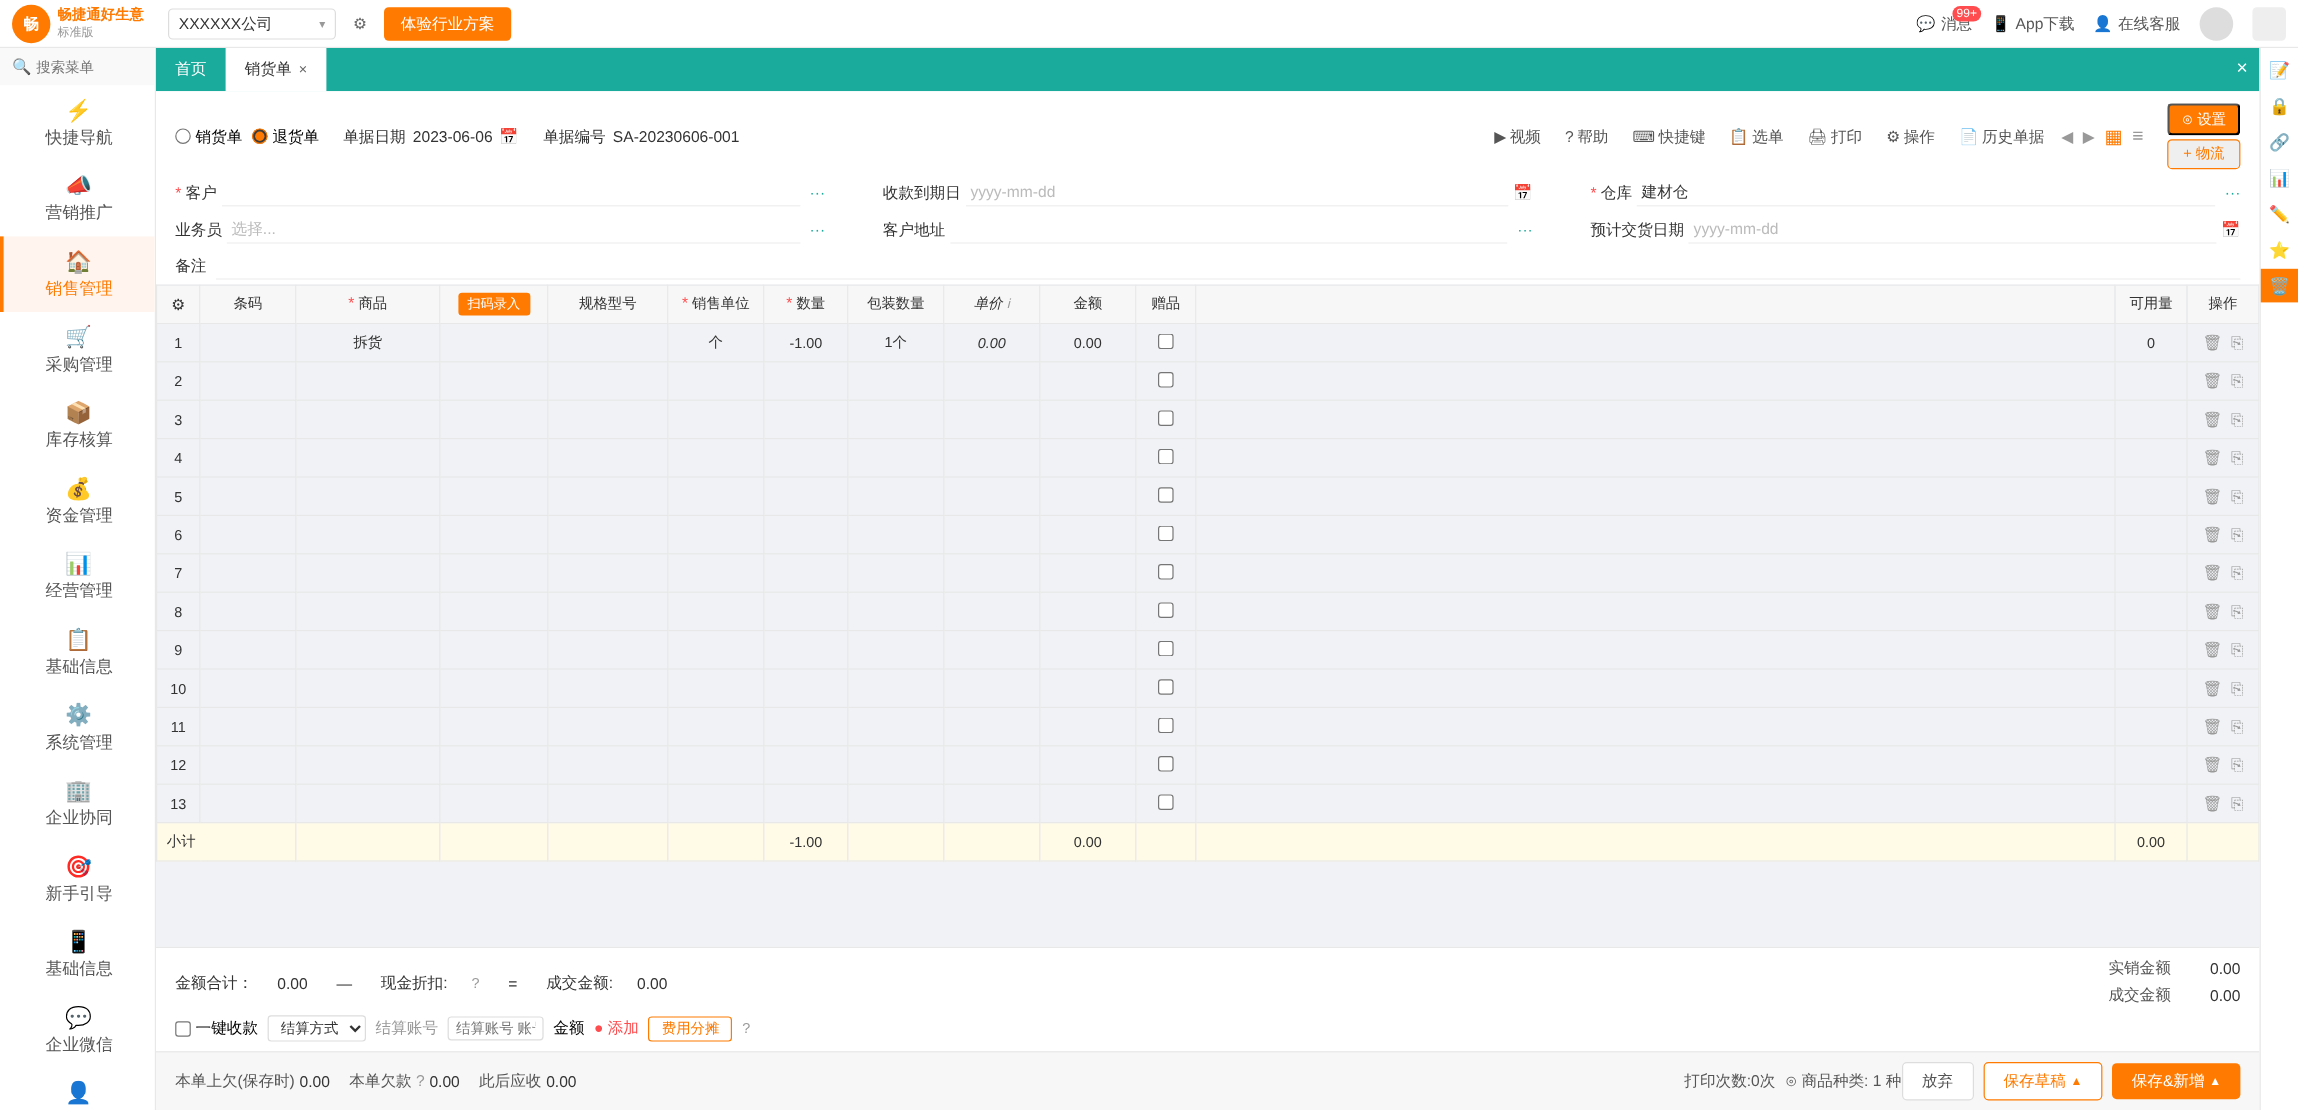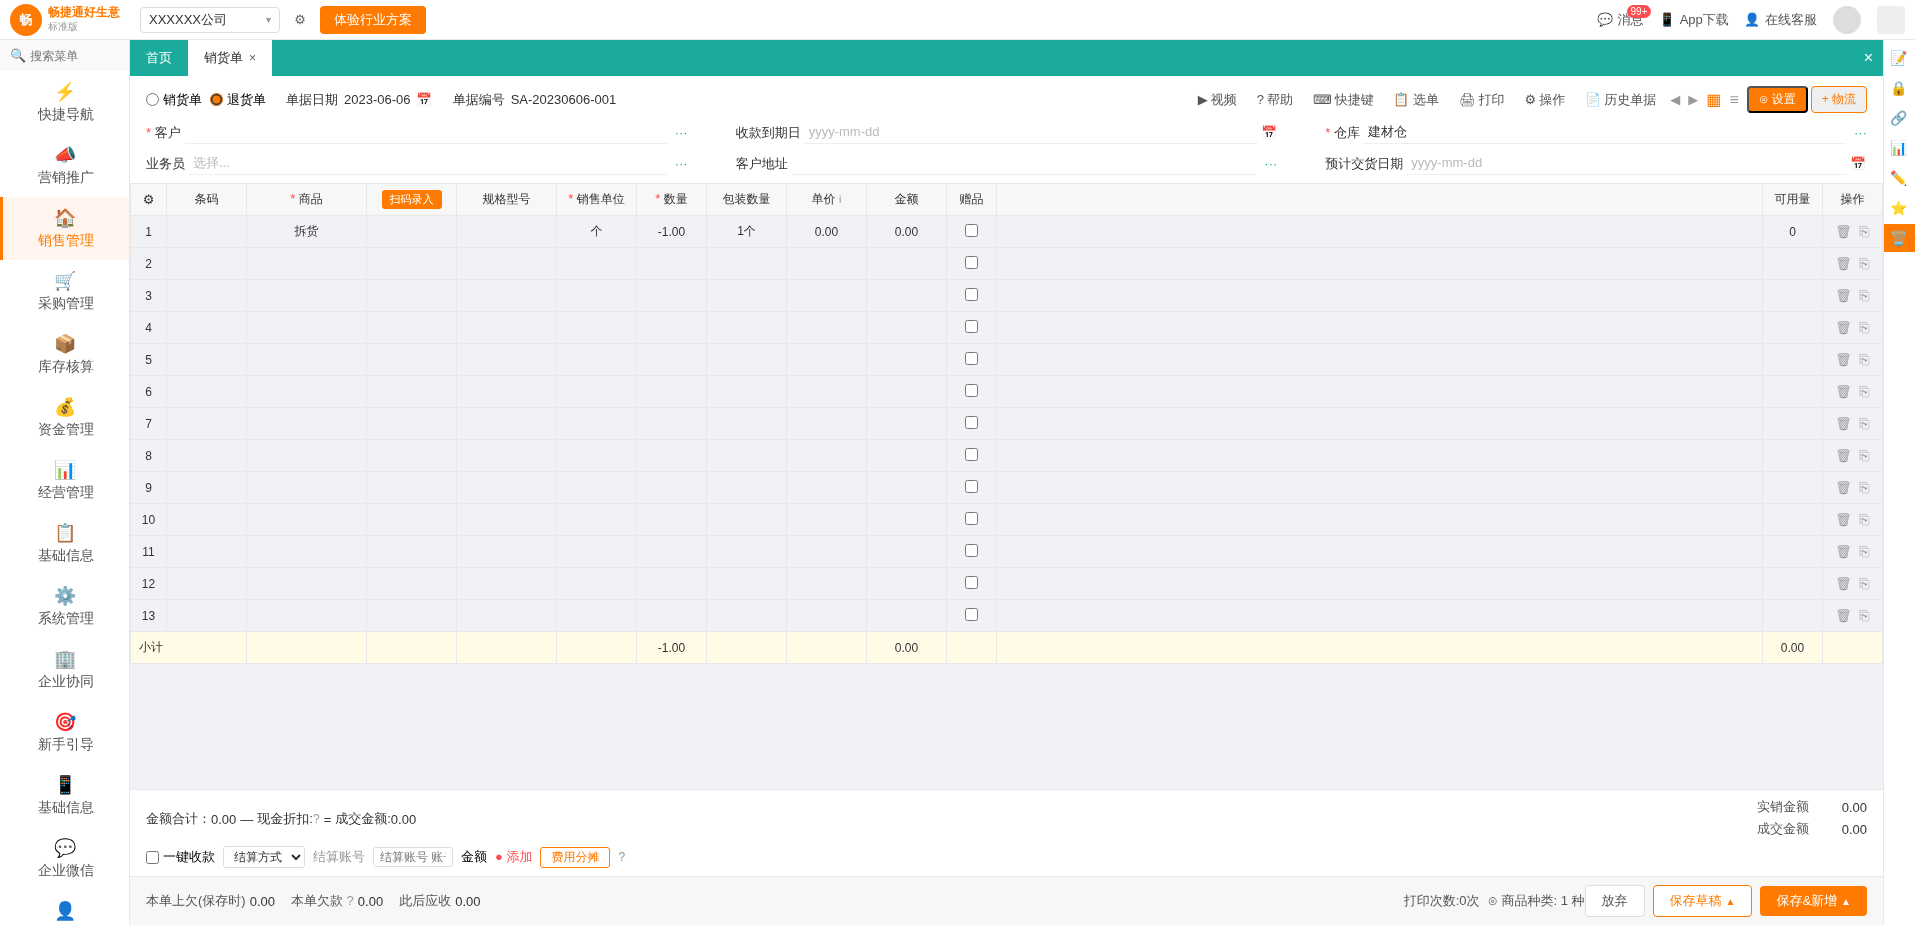--- a/index.html
+++ b/index.html
@@ -65,33 +65,33 @@
     .data-table th { background: #f7f7f7; border: 1px solid #e8e8e8; padding: 6px 8px; text-align: center; font-weight: 500; color: #333; white-space: nowrap; font-size: 12px; position: sticky; top: 0; z-index: 1; }
     .data-table td { border: 1px solid #e8e8e8; padding: 4px 8px; text-align: center; color: #333; font-size: 12px; height: 32px; }
     .subtotal-row td { background: #fffbe6; font-weight: 500; }
     .num-col { width: 36px; }
     .barcode-col { width: 80px; }
     .product-col { width: 120px; }
     .spec-col { width: 100px; }
     .unit-col { width: 80px; }
     .qty-col { width: 70px; }
     .pkg-col { width: 80px; }
-    .price-col { width: 80px; }
+    .price-col { width: 80px; font-style: italic; }
     .amount-col { width: 80px; }
     .gift-col { width: 50px; }
     .avail-col { width: 60px; }
     .op-col { width: 60px; }
     .red-text { color: #ff4d4f; }
     .scan-btn { background: #ff7a00; color: #fff; border: none; border-radius: 3px; padding: 2px 8px; font-size: 11px; cursor: pointer; }
     .required-star { color: #ff4d4f; }
     .info-icon { color: #999; font-size: 11px; cursor: pointer; }
 
     
     .footer-area { background: #fff; border-top: 1px solid #e8e8e8; padding: 8px 16px; flex-shrink: 0; }
-    .footer-row1 { display: flex; align-items: center; gap: 0; margin-bottom: 6px; }
+    .footer-row1 { display: flex; align-items: center; gap: 20px; margin-bottom: 6px; }
     .footer-total-label { color: #333; font-size: 13px; }
     .footer-total-value { color: #333; font-size: 13px; font-weight: 500; }
     .footer-dash { color: #333; margin: 0 4px; }
     .footer-discount-label { color: #333; font-size: 13px; }
     .footer-eq { color: #333; margin: 0 4px; }
     .footer-deal-label { color: #333; font-size: 13px; }
     .footer-deal-value { color: #333; font-size: 13px; font-weight: 500; }
     .help-icon { color: #999; cursor: pointer; font-size: 12px; }
     .footer-row2 { display: flex; align-items: center; gap: 8px; }
     .one-click-pay { display: flex; align-items: center; gap: 4px; }
@@ -292,21 +292,21 @@
             <span>操作</span>
           </span>
           <span class="toolbar-btn">
             <span>📄</span>
             <span>历史单据</span>
           </span>
           <span style="cursor:pointer; color:#999;">◀</span>
           <span style="cursor:pointer; color:#999;">▶</span>
           <span style="cursor:pointer; color:#ff7a00; font-size:16px;">▦</span>
           <span style="cursor:pointer; color:#999; font-size:16px;">≡</span>
-          <div style="display:flex; flex-direction:row; gap:3px; margin-left:0;">
+          <div style="display:flex; flex-direction:column; gap:3px; margin-left:12px;">
             <button class="settings-btn">⊙ 设置</button>
             <button class="logistics-btn">+ 物流</button>
           </div>
         </div>
       </div>
 
       <div class="form-row">
         <div class="field-group" style="flex:1;">
           <span class="field-label required">客户</span>
           <div style="flex:1; border-bottom:1px solid #eee; min-height:22px;"></div>
@@ -335,20 +335,24 @@
           <div style="flex:1; border-bottom:1px solid #eee; min-height:22px;"></div>
           <span class="field-dots">···</span>
         </div>
         <div class="field-group" style="flex:1; margin-left:40px;">
           <span class="field-label">预计交货日期</span>
           <span class="input-placeholder" style="flex:1; border-bottom:1px solid #eee; min-height:22px; padding:2px 4px;">yyyy-mm-dd</span>
           <span class="date-icon">📅</span>
         </div>
       </div>
 
+      <div class="form-row" style="margin-bottom:4px;">
+        <span class="field-label">备注</span>
+        <div style="flex:1; border-bottom:1px solid #eee; min-height:22px;"></div>
+      </div>
     </div>
 
     <div class="table-area">
       <table class="data-table">
         <thead>
           <tr>
             <th class="num-col">
               <span>⚙</span>
             </th>
             <th class="barcode-col">条码</th>

